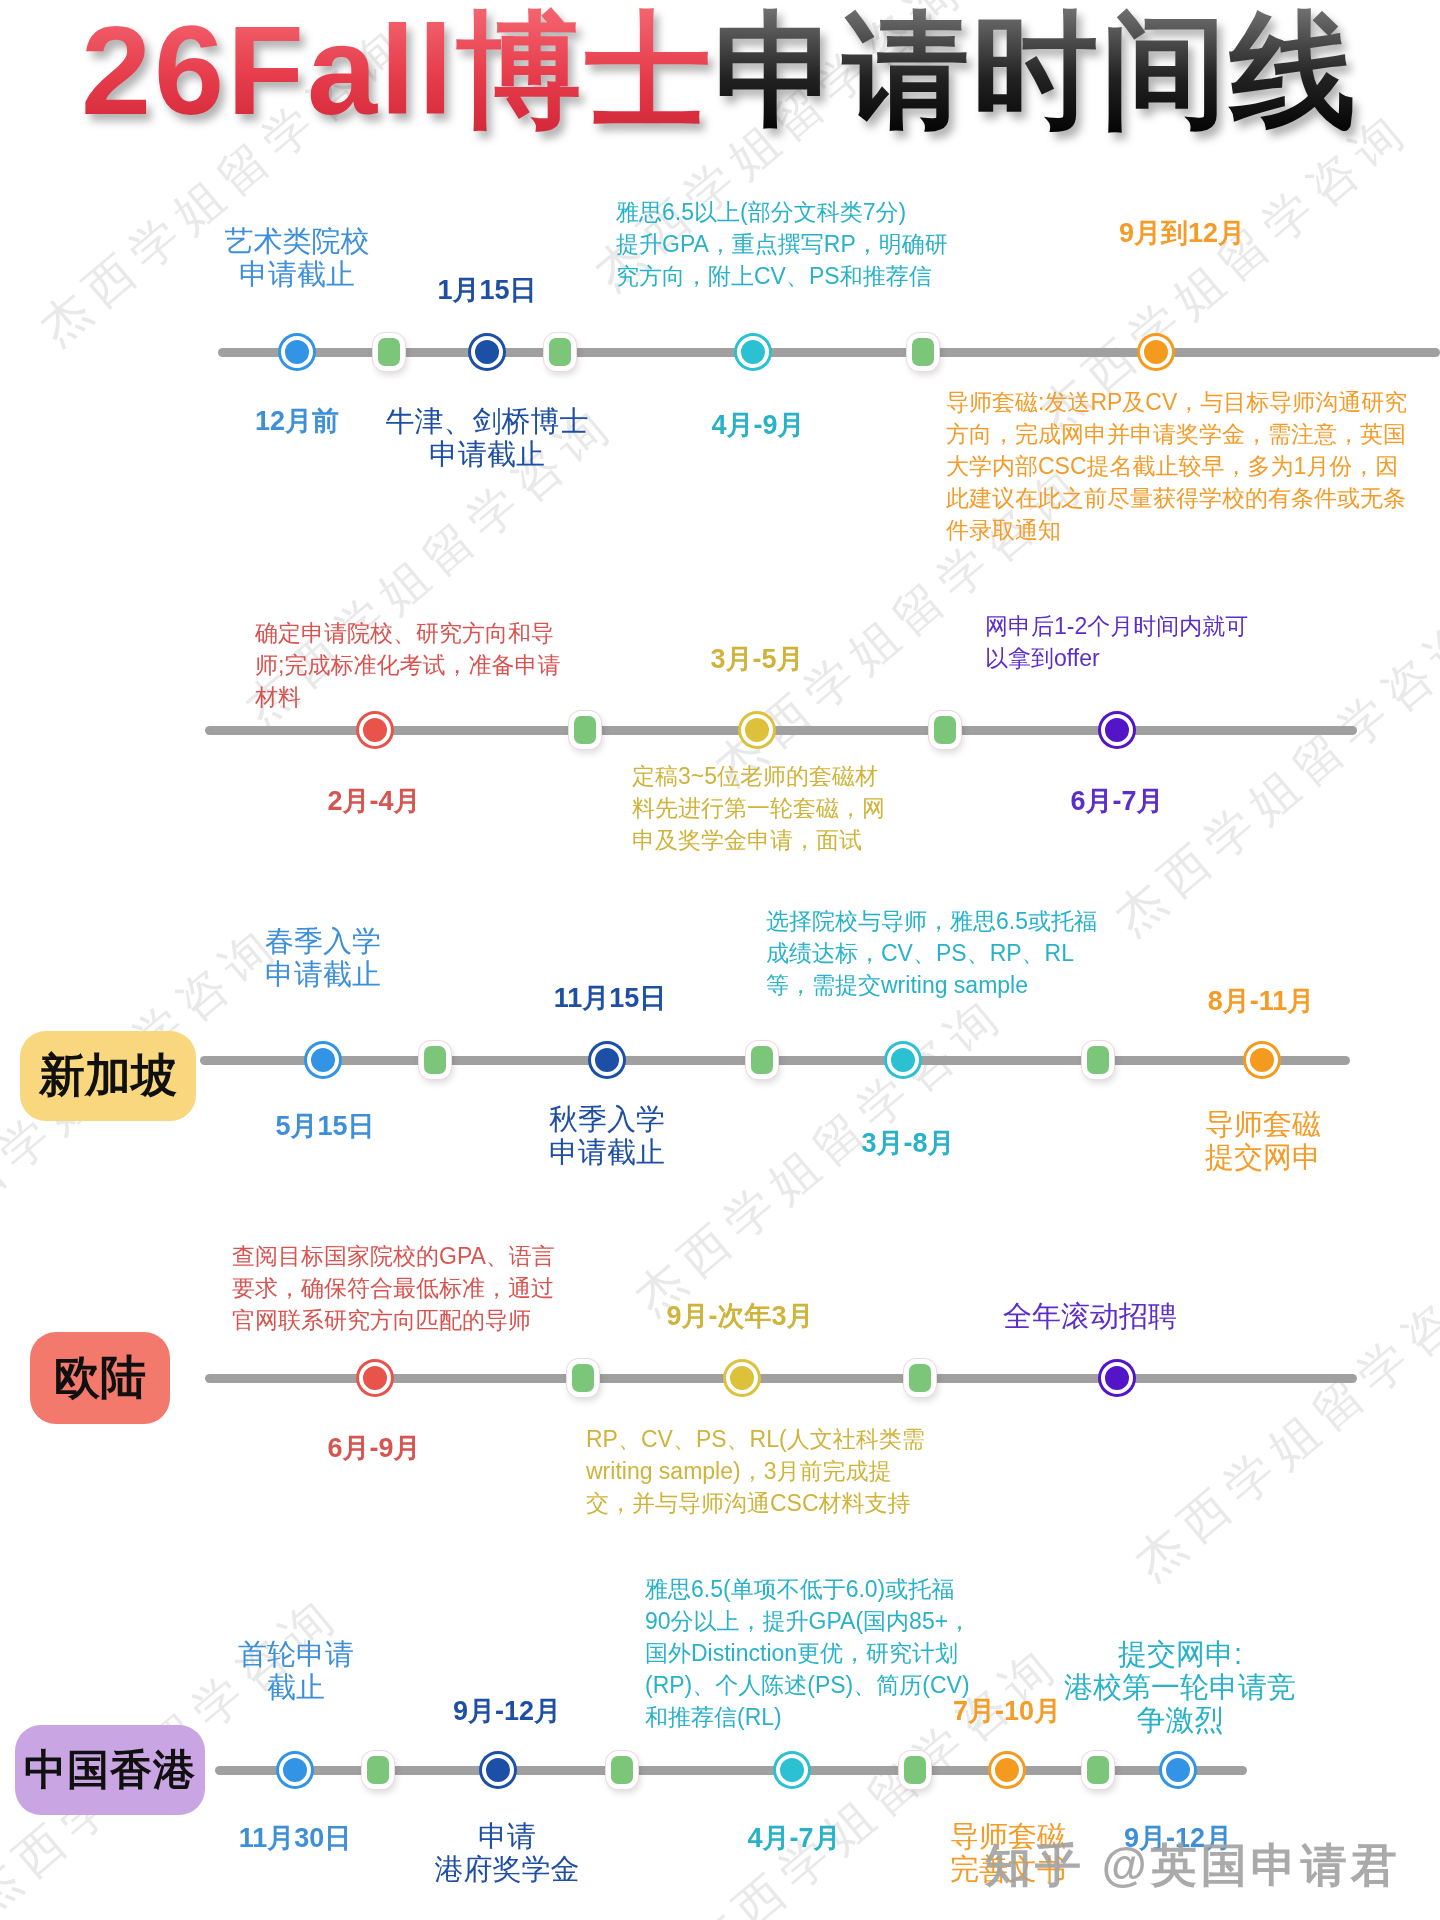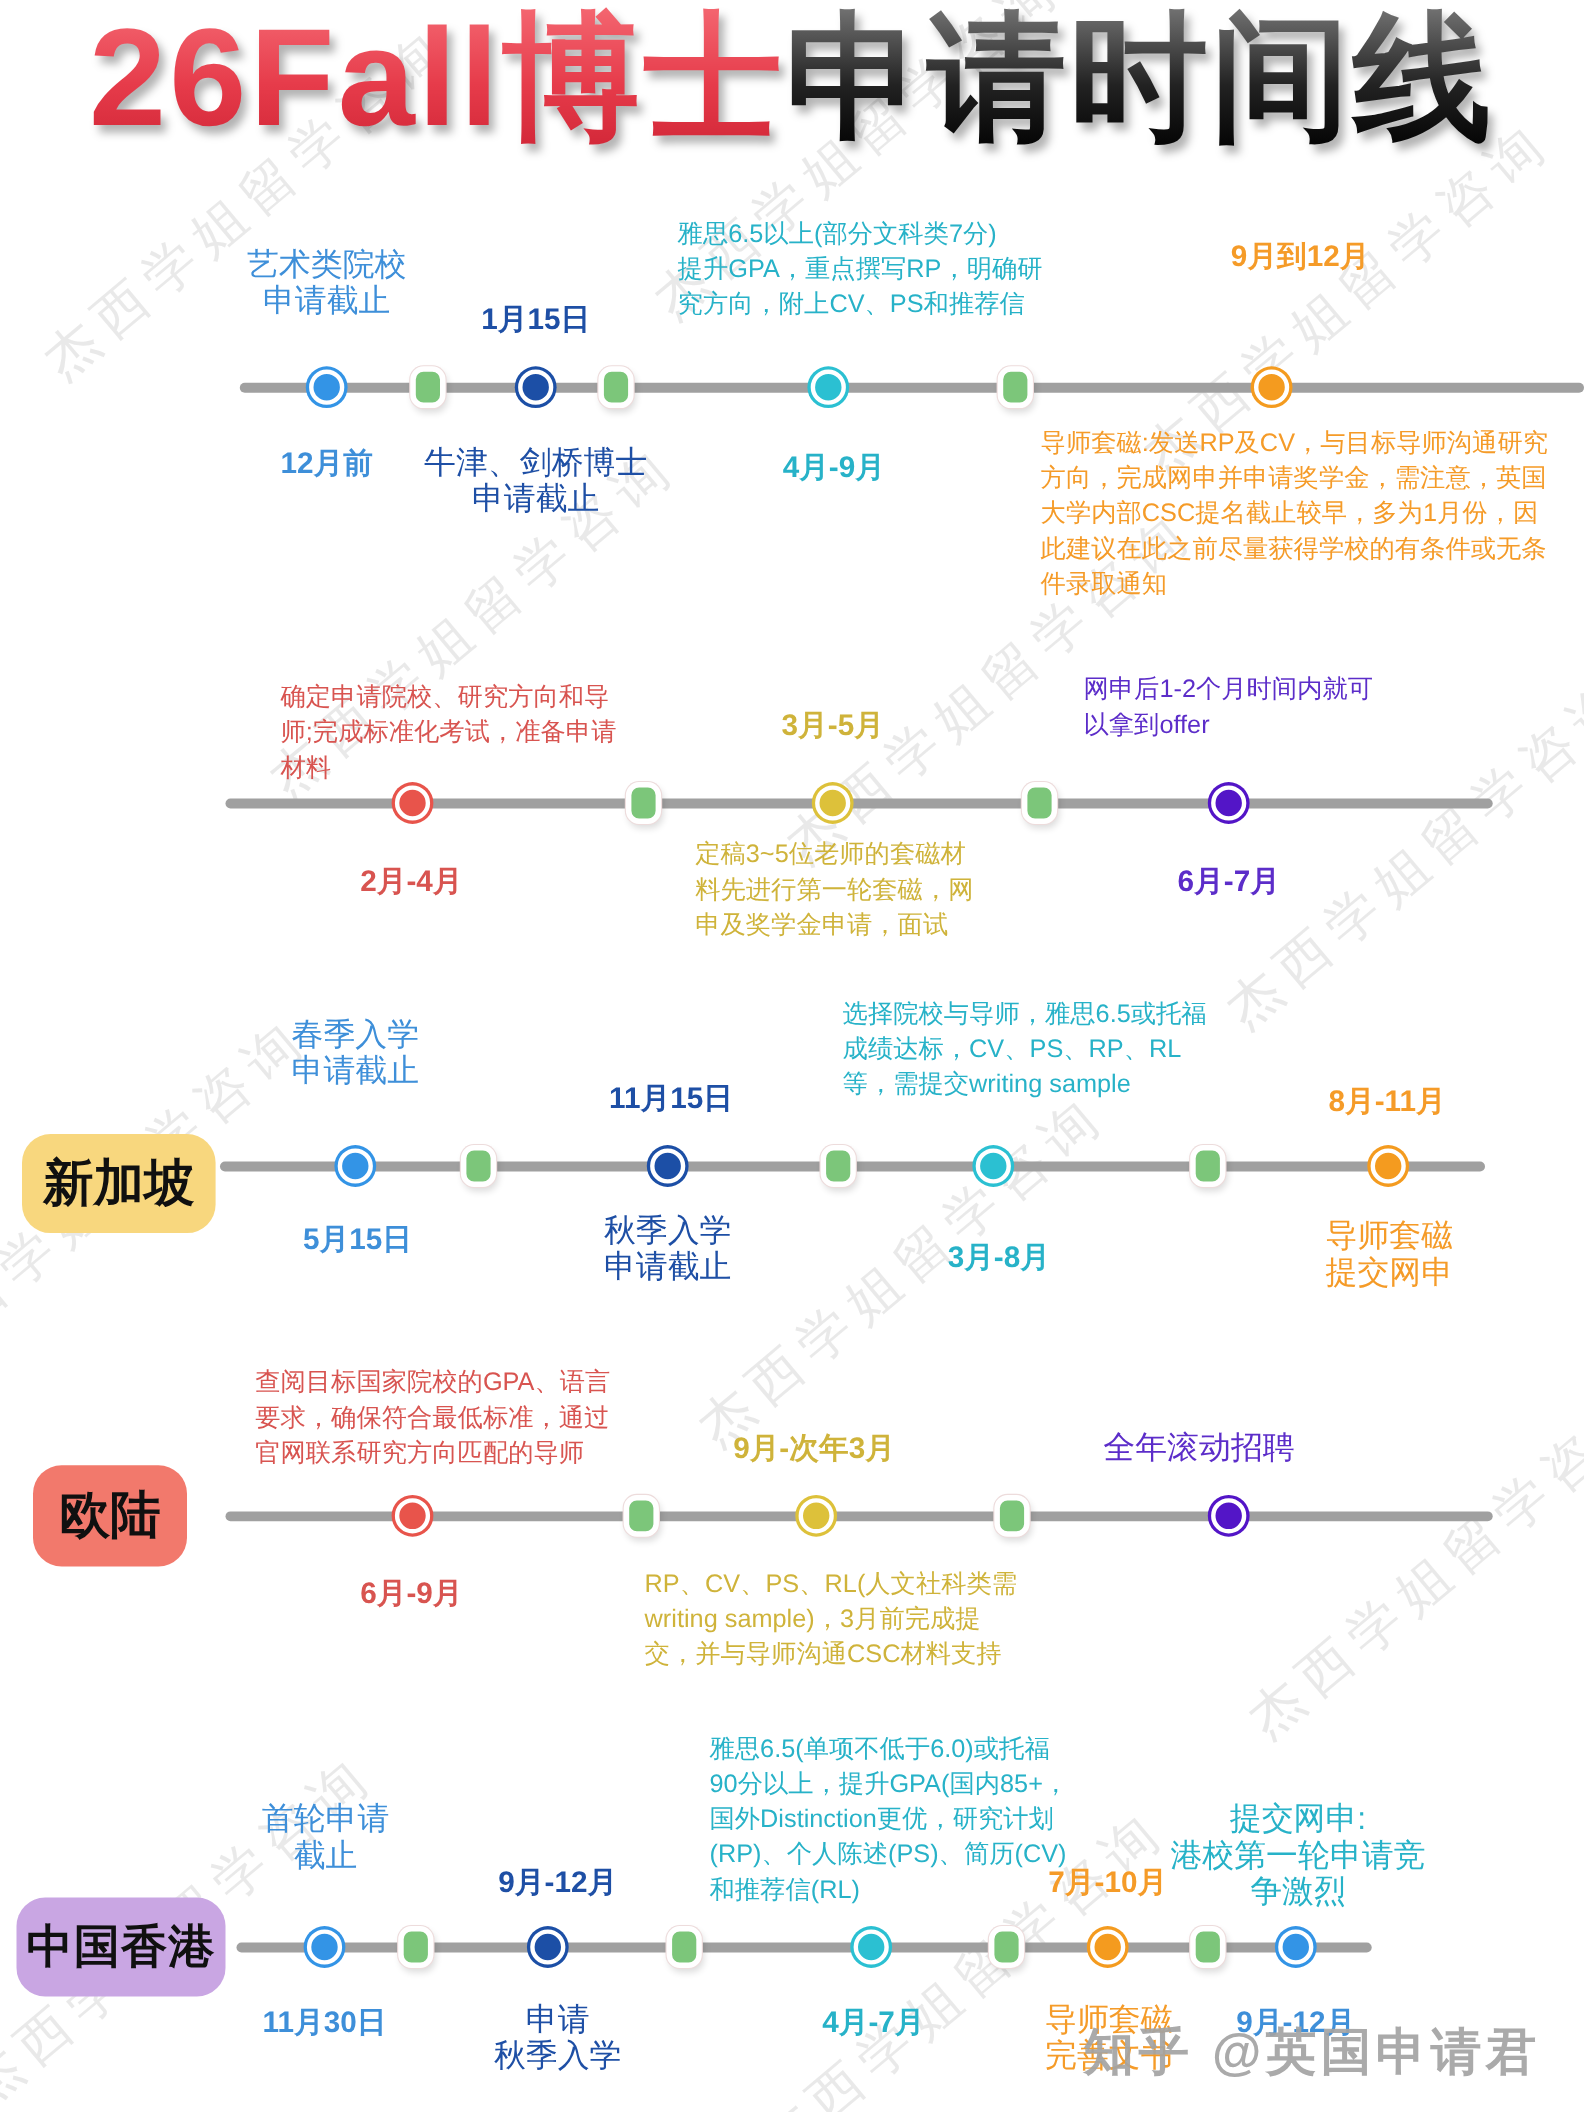--- a/index.html
+++ b/index.html
@@ -167,21 +167,21 @@
   <div class="t para tc-cyan" style="left:645px;top:1573px">雅思6.5(单项不低于6.0)或托福
 90分以上，提升GPA(国内85+，
 国外Distinction更优，研究计划
 (RP)、个人陈述(PS)、简历(CV)
 和推荐信(RL)</div>
   <div class="t month center tc-orange" style="left:1007px;top:1693px">7月-10月</div>
   <div class="t cap center tc-cyan" style="left:1180px;top:1638px">提交网申:
 港校第一轮申请竞争激烈</div>
   <div class="t month center tc-blue" style="left:295px;top:1820px">11月30日</div>
   <div class="t cap center tc-navy" style="left:507px;top:1820px">申请
-秋季入学</div>
+港府奖学金</div>
   <div class="t month center tc-cyan" style="left:794px;top:1820px">4月-7月</div>
   <div class="t cap center tc-orange" style="left:1008px;top:1820px">导师套磁
 完善文书</div>
   <div class="t month center tc-blue" style="left:1178px;top:1820px">9月-12月</div>
 
   <div class="credit" style="left:985px;top:1835px">知乎 @英国申请君</div>
 
 </div>
 
 </body></html>

